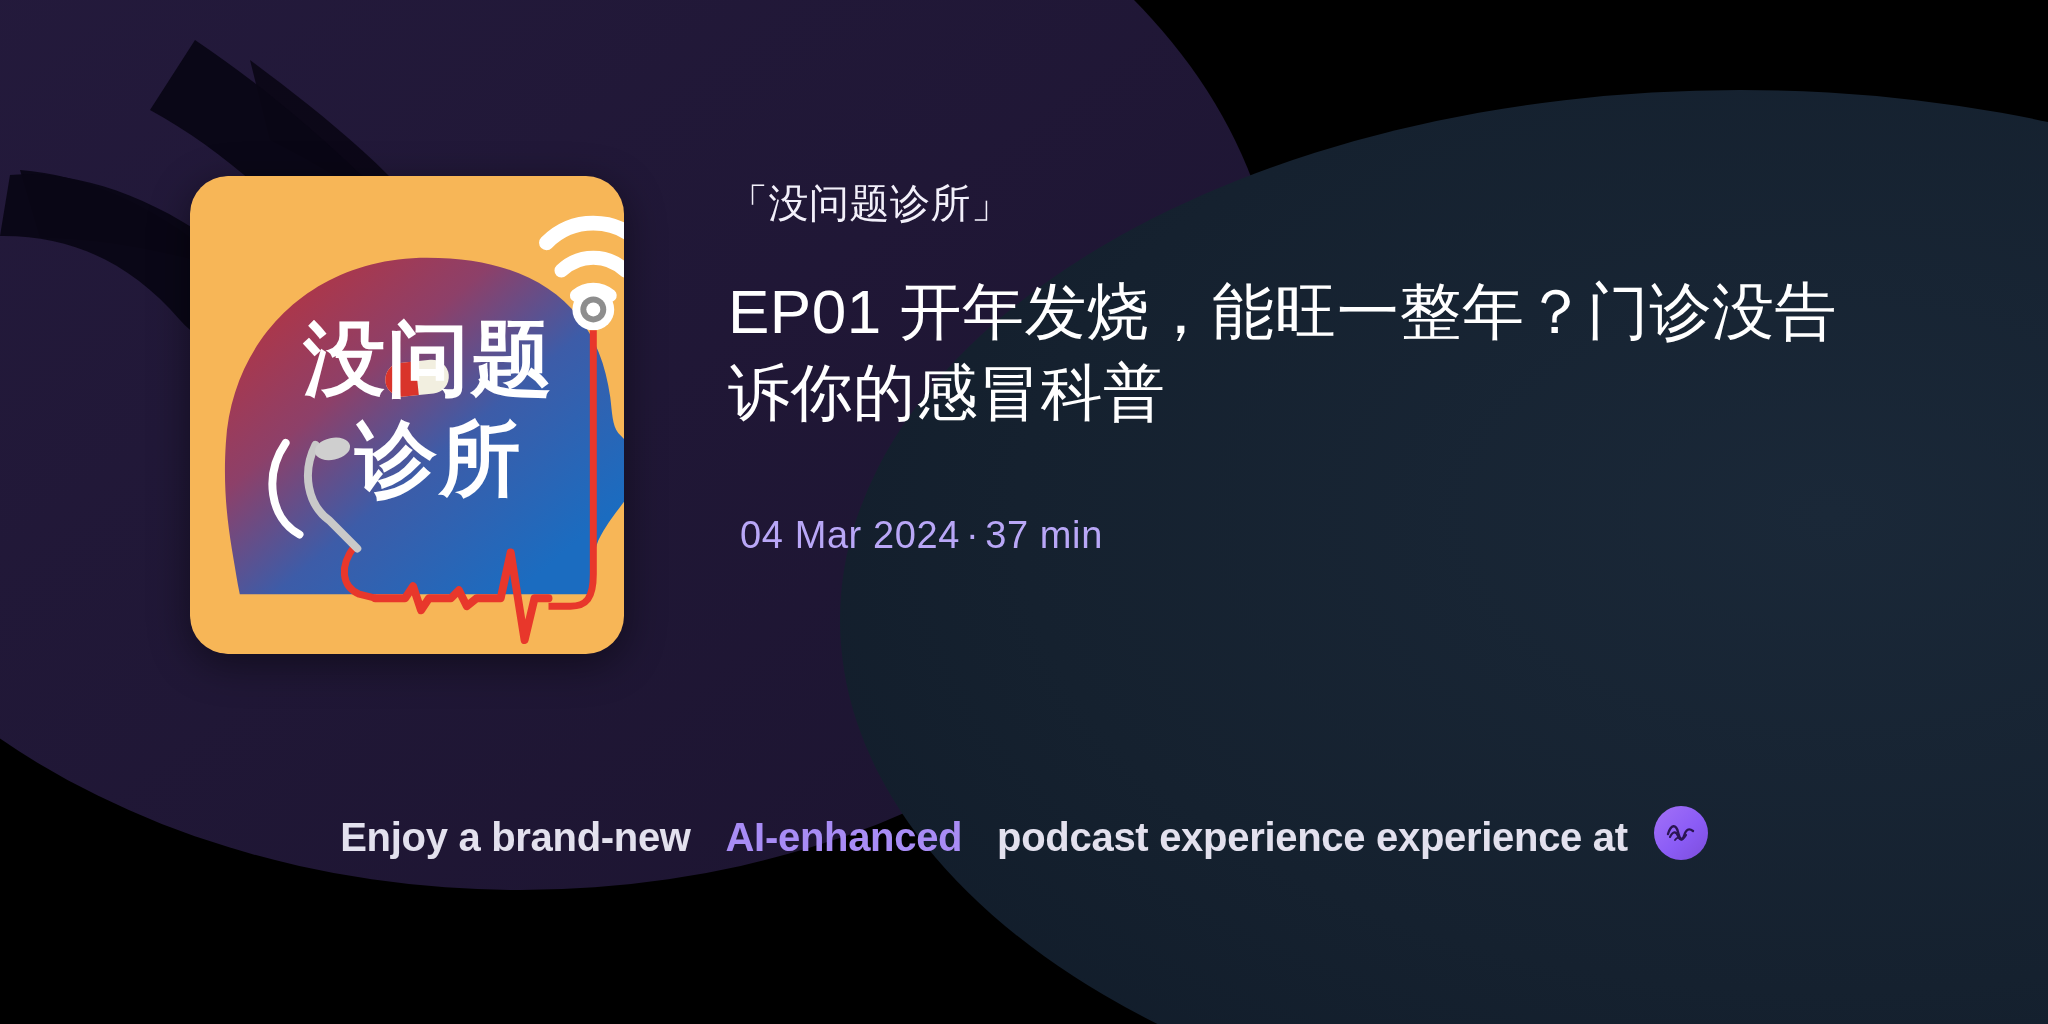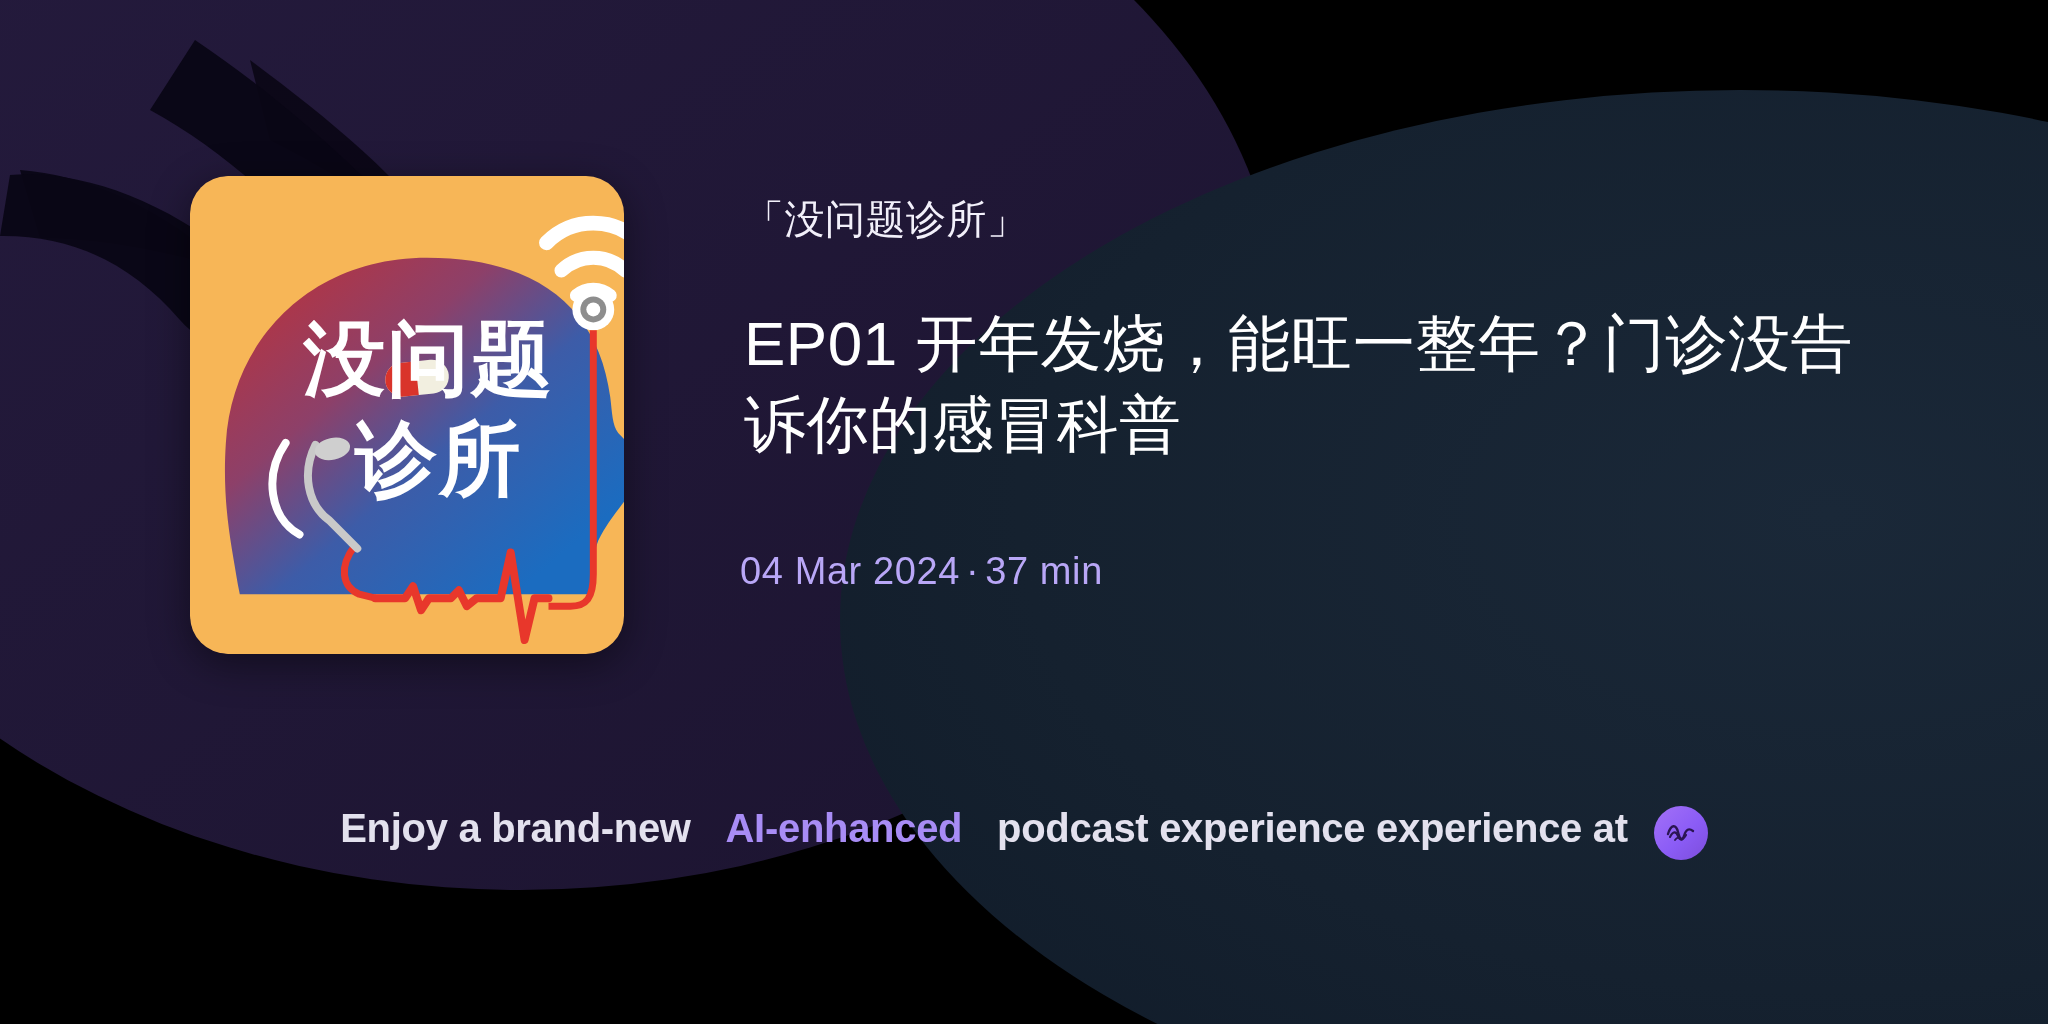--- a/index.html
+++ b/index.html
@@ -40,24 +40,24 @@
     left: 728px;
     top: 176px;
     width: 1190px;
   }
   .podcast-name {
     font-size: 40px;
     line-height: 1.35;
     color: #f2f0fa;
     font-weight: 400;
     letter-spacing: 0.5px;
-    margin: 16px;
+    margin: 0;
   }
   .episode-title {
-    margin: 16px;
+    margin: 0;
     padding-top: 42px;
     font-size: 62px;
     line-height: 1.30;
     font-weight: 400;
     color: #ffffff;
     letter-spacing: 0.5px;
     max-width: 1120px;
   }
   .meta {
     margin: 12px;
@@ -70,21 +70,21 @@
   }
   .meta .dot { padding: 0 6px; }
 
   
   .footer {
     position: absolute;
     left: 0;
     right: 0;
     top: 806px;
     display: flex;
-    align-items: flex-start;
+    align-items: flex-end;
     justify-content: center;
     gap: 12px;
     font-size: 40px;
     font-weight: 700;
     letter-spacing: -0.3px;
     white-space: nowrap;
   }
   .f-plain  { color: #e3e1ee; }
   .f-accent { color: #a88cf5; }
   .brand {

